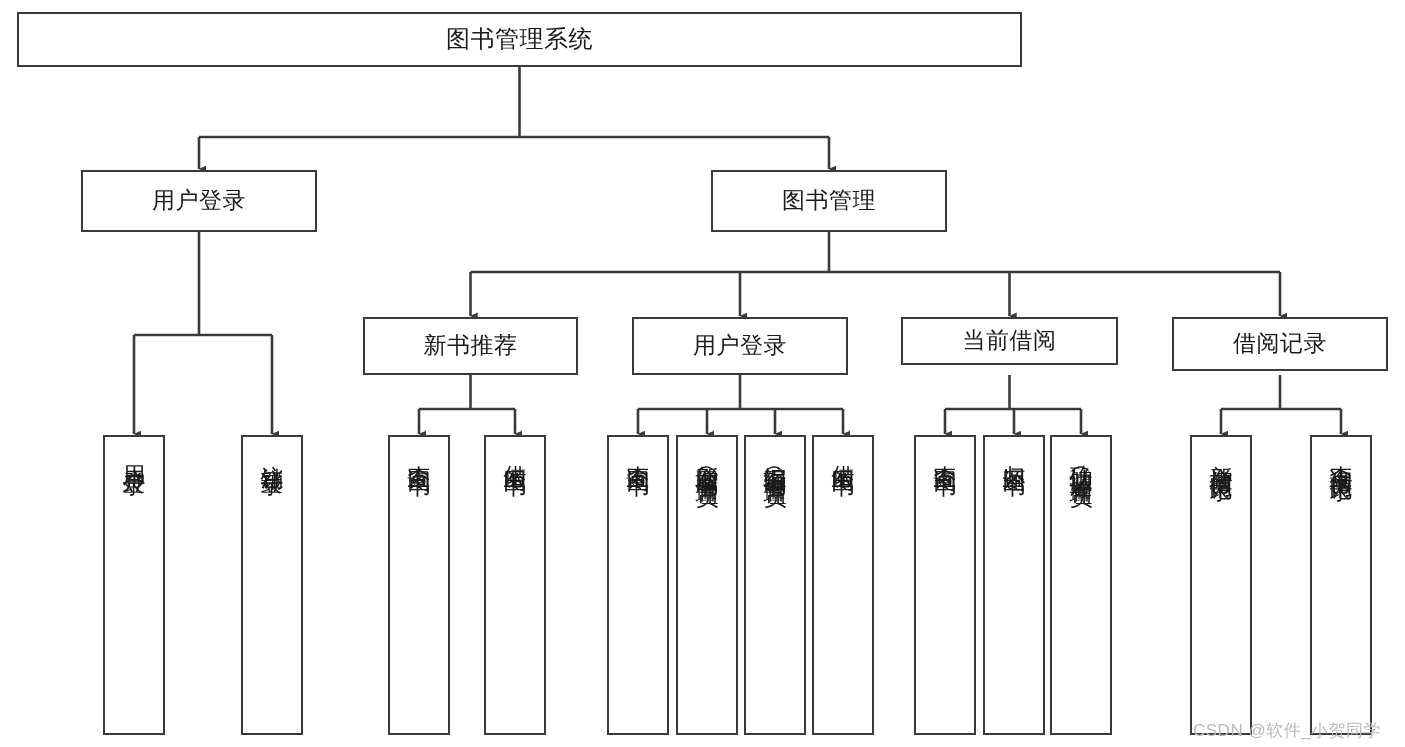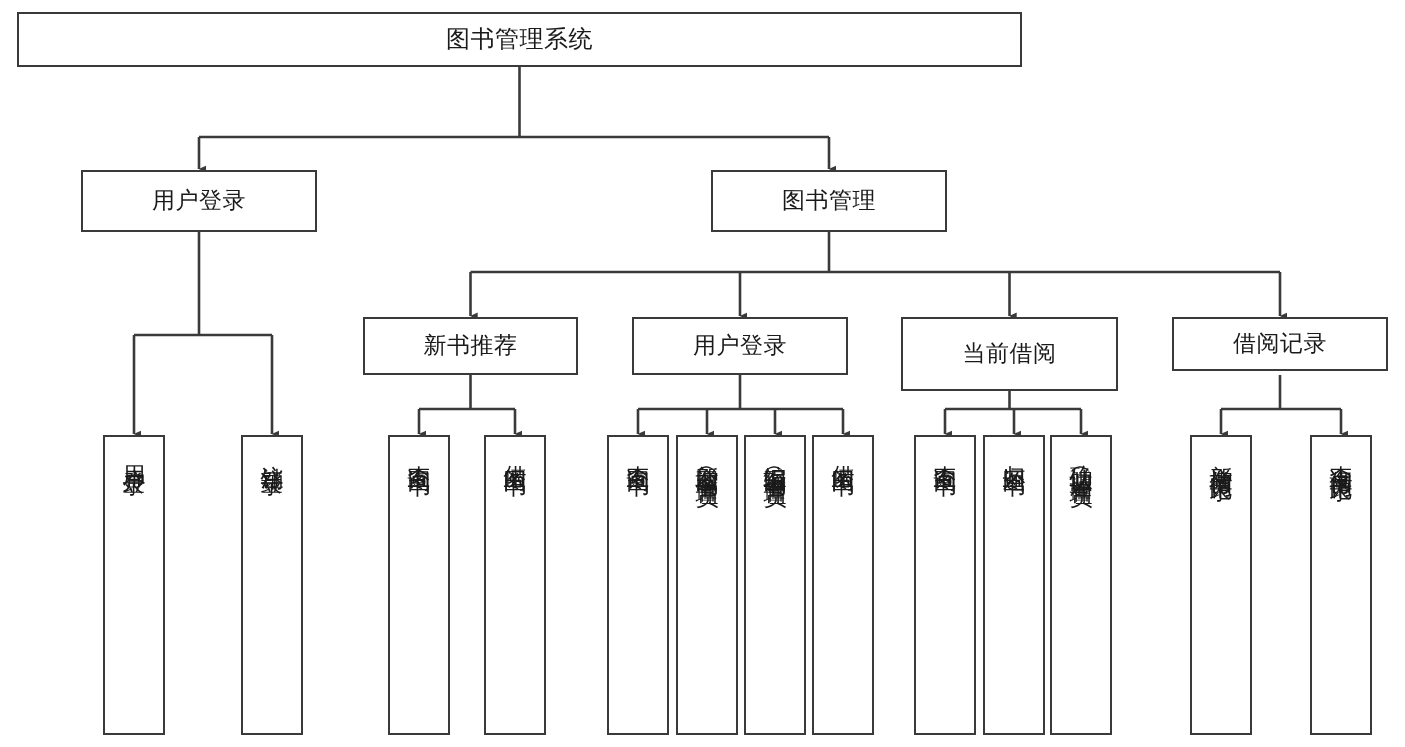--- a/index.html
+++ b/index.html
@@ -123,21 +123,21 @@
       </div>
       <div class="node horizontal" style="left: 711px; top: 170px; width: 236px; height: 62px;">
         <span class="node-label">图书管理</span>
       </div>
       <div class="node horizontal" style="left: 363px; top: 317px; width: 215px; height: 58px;">
         <span class="node-label">新书推荐</span>
       </div>
       <div class="node horizontal" style="left: 632px; top: 317px; width: 216px; height: 58px;">
         <span class="node-label">用户登录</span>
       </div>
-      <div class="node horizontal" style="left: 901px; top: 317px; width: 217px; height: 74px;">
+      <div class="node horizontal" style="left: 901px; top: 317px; width: 217px; height: 48px;">
         <span class="node-label">当前借阅</span>
       </div>
       <div class="node horizontal" style="left: 1172px; top: 317px; width: 216px; height: 54px;">
         <span class="node-label">借阅记录</span>
       </div>
       <div class="node vertical" style="left: 103px; top: 435px; width: 62px; height: 300px;">
         <span class="node-label">用户登录</span>
       </div>
       <div class="node vertical" style="left: 241px; top: 435px; width: 62px; height: 300px;">
         <span class="node-label">注销登录</span>
@@ -170,13 +170,14 @@
         <span class="node-label">确认归还（管理员）</span>
       </div>
       <div class="node vertical" style="left: 1190px; top: 435px; width: 62px; height: 300px;">
         <span class="node-label">新增借阅记录</span>
       </div>
       <div class="node vertical" style="left: 1310px; top: 435px; width: 62px; height: 300px;">
         <span class="node-label">查询借阅记录</span>
       </div>
     </div>
 
+  <div class="watermark" style="left: 1193px; top: 719px;">CSDN @软件_小贺同学</div>
 </div>
 
 </body></html>

